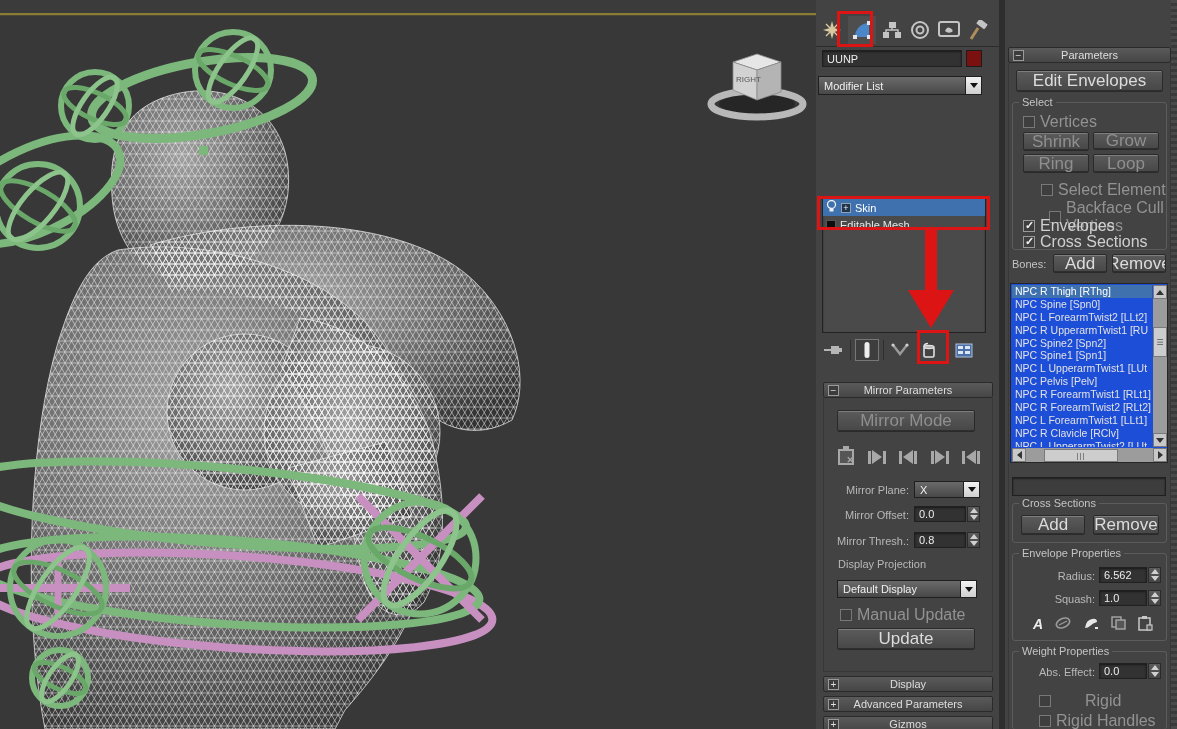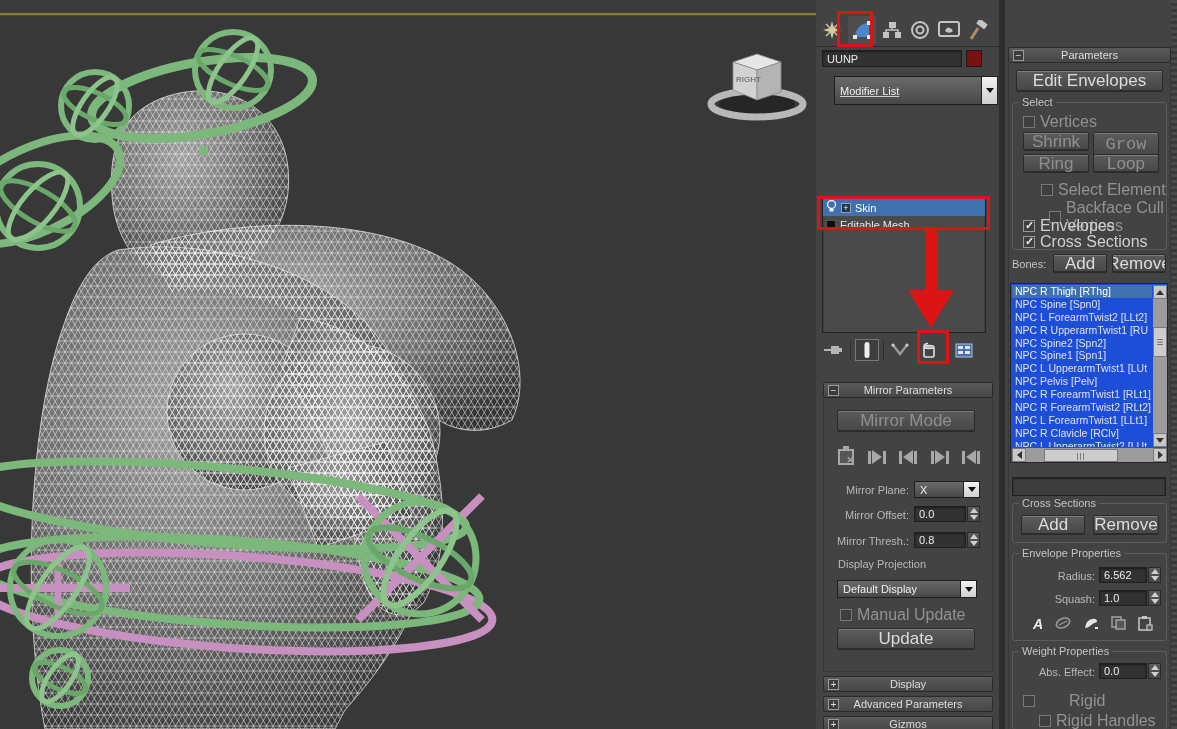--- a/index.html
+++ b/index.html
@@ -240,21 +240,21 @@
           </svg>
       </span>
     </div>
     <div class="abs" style="left:0; top:46px; width:183px; height:1px; background:#2c2c2c;"></div>
 
     <div class="field abs" style="left:6px; top:50px; width:140px; height:17px;">
       <span>UUNP</span>
     </div>
     <div class="abs" style="left:150px; top:50px; width:16px; height:17px; background:#7a1010; border:1px solid #1c1c1c;"></div>
 
-    <div class="combo abs" style="left:18px; top:76px; width:164px; height:29px;text-decoration:underline;">
+    <div class="combo abs" style="left:2px; top:76px; width:164px; height:19px;">
       <span class="cval">Modifier List</span>
       <span class="carr">
           <span class="t"></span>
         </span>
     </div>
 
 
     <div id="stackbox" class="abs" style="left:6px; top:198px; width:164px; height:135px;">
       <div class="stkrow sel">
         <span>
@@ -418,21 +418,21 @@
 
     <div class="grp abs" style="left:7px; top:102px; width:155px; height:148px;">
       <span class="grp-title">Select</span>
       <div class="cbrow abs" style="left:10px; top:10px;">
         <span class="cb dis"></span>
         <span class="lbl dimtxt">Vertices</span>
       </div>
       <div class="btn dim abs" style="left:10px; top:29px; width:66px; height:19px;">
           <span>Shrink</span>
         </div>
-      <div class="btn dim abs" style="left:80px; top:29px; width:66px; height:24px;font-family:Liberation Mono, monospace;">
+      <div class="btn dim abs" style="left:80px; top:29px; width:66px; height:18px;">
           <span>Grow</span>
         </div>
       <div class="btn dim abs" style="left:10px; top:51px; width:66px; height:19px;">
           <span>Ring</span>
         </div>
       <div class="btn dim abs" style="left:80px; top:51px; width:66px; height:19px;">
           <span>Loop</span>
         </div>
       <div class="cbrow abs" style="left:28px; top:78px;">
         <span class="cb dis"></span>
@@ -557,21 +557,21 @@
     <div class="grp abs" style="left:7px; top:651px; width:155px; height:78px; border-bottom:none;">
       <span class="grp-title">Weight Properties</span>
       <div class="abs lbl-r dimtxt" style="left:0; top:14px; width:82px;">Abs. Effect:</div>
       <div class="spin abs" style="left:86px; top:11px; width:62px; height:16px;">
         <span class="field val dimtxt">0.0</span>
         <span class="arr">
             <span class="tri-u"></span>
             <span class="tri-d"></span>
           </span>
       </div>
-      <div class="cbrow abs" style="left:10px; top:40px;gap:34px;">
+      <div class="cbrow abs" style="left:26px; top:40px;gap:34px;">
         <span class="cb dis"></span>
         <span class="lbl dimtxt">Rigid</span>
       </div>
       <div class="cbrow abs" style="left:26px; top:60px;">
         <span class="cb dis"></span>
         <span class="lbl dimtxt">Rigid Handles</span>
       </div>
     </div>
 
     <div class="abs" style="left:166px; top:0; width:6px; height:729px; background:repeating-linear-gradient(#4a4a4a 0 3px, #3a3a3a 3px 6px);"></div>

